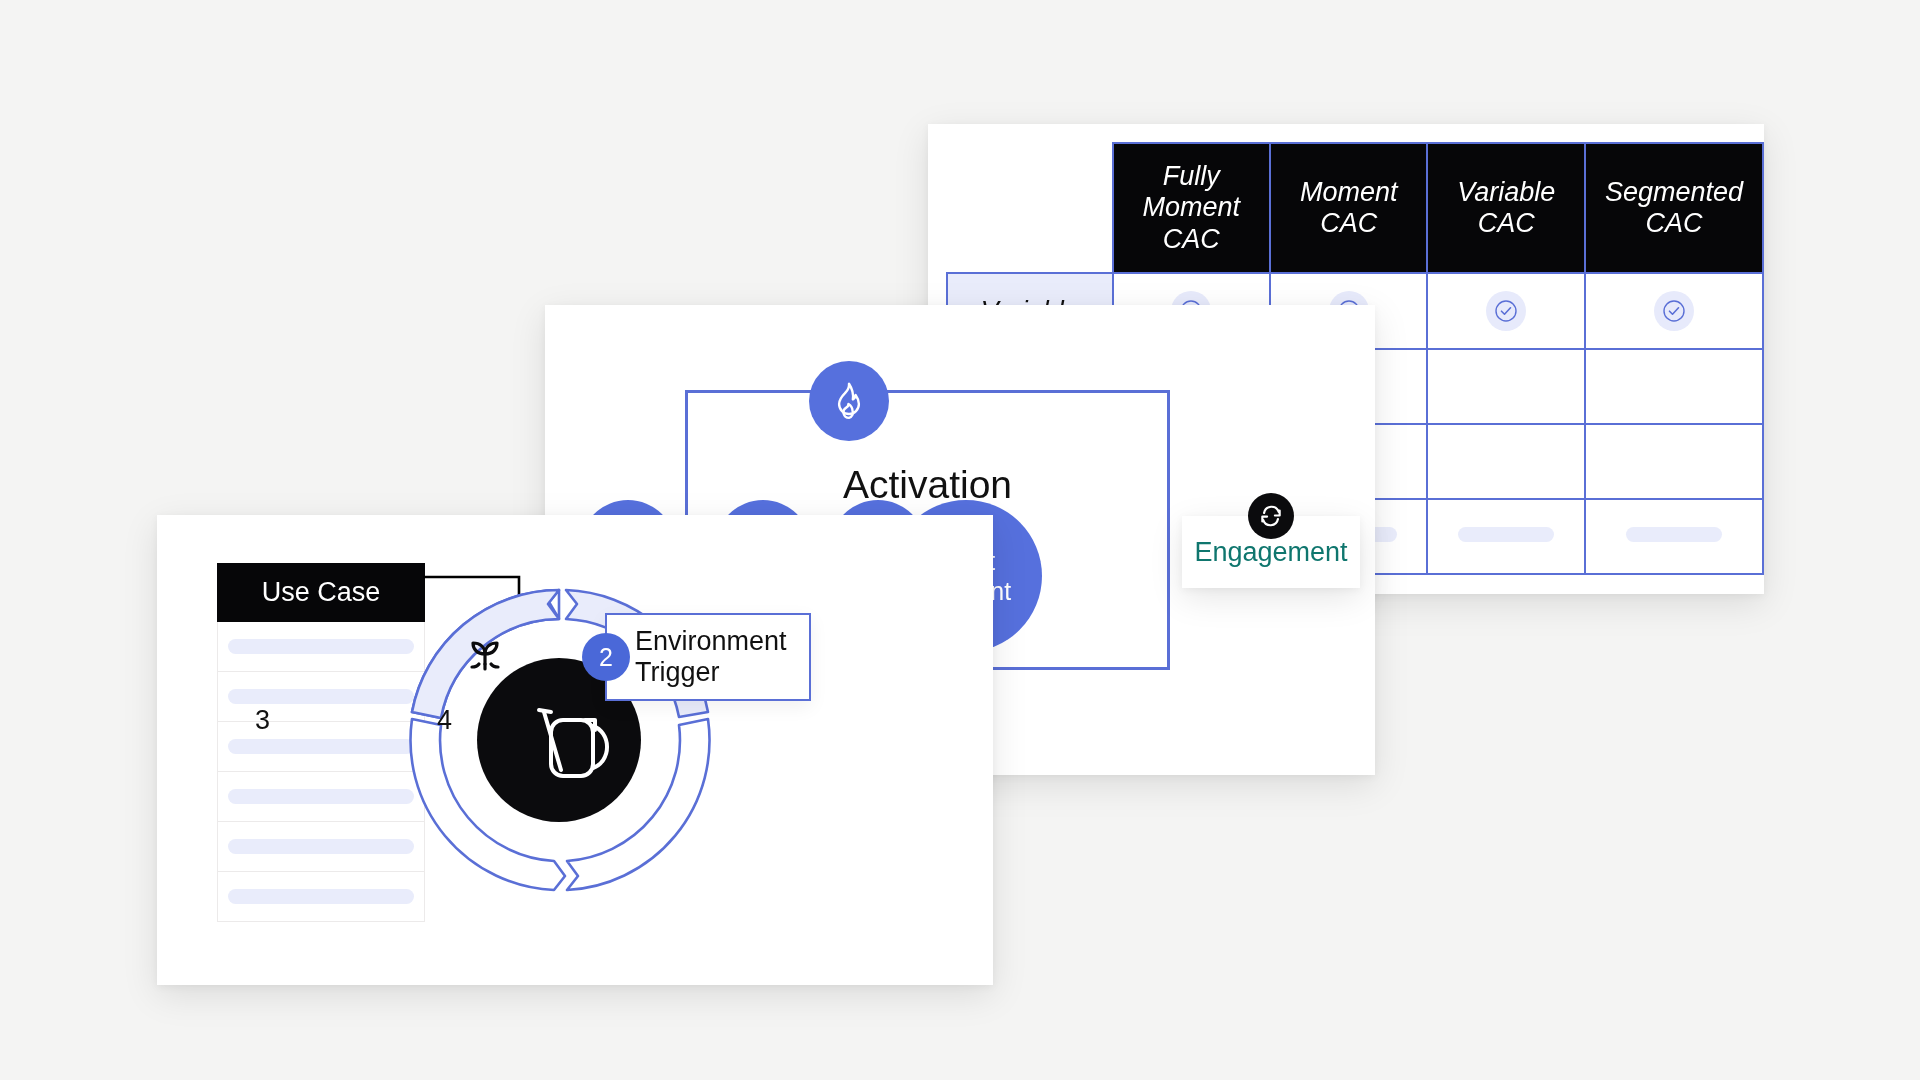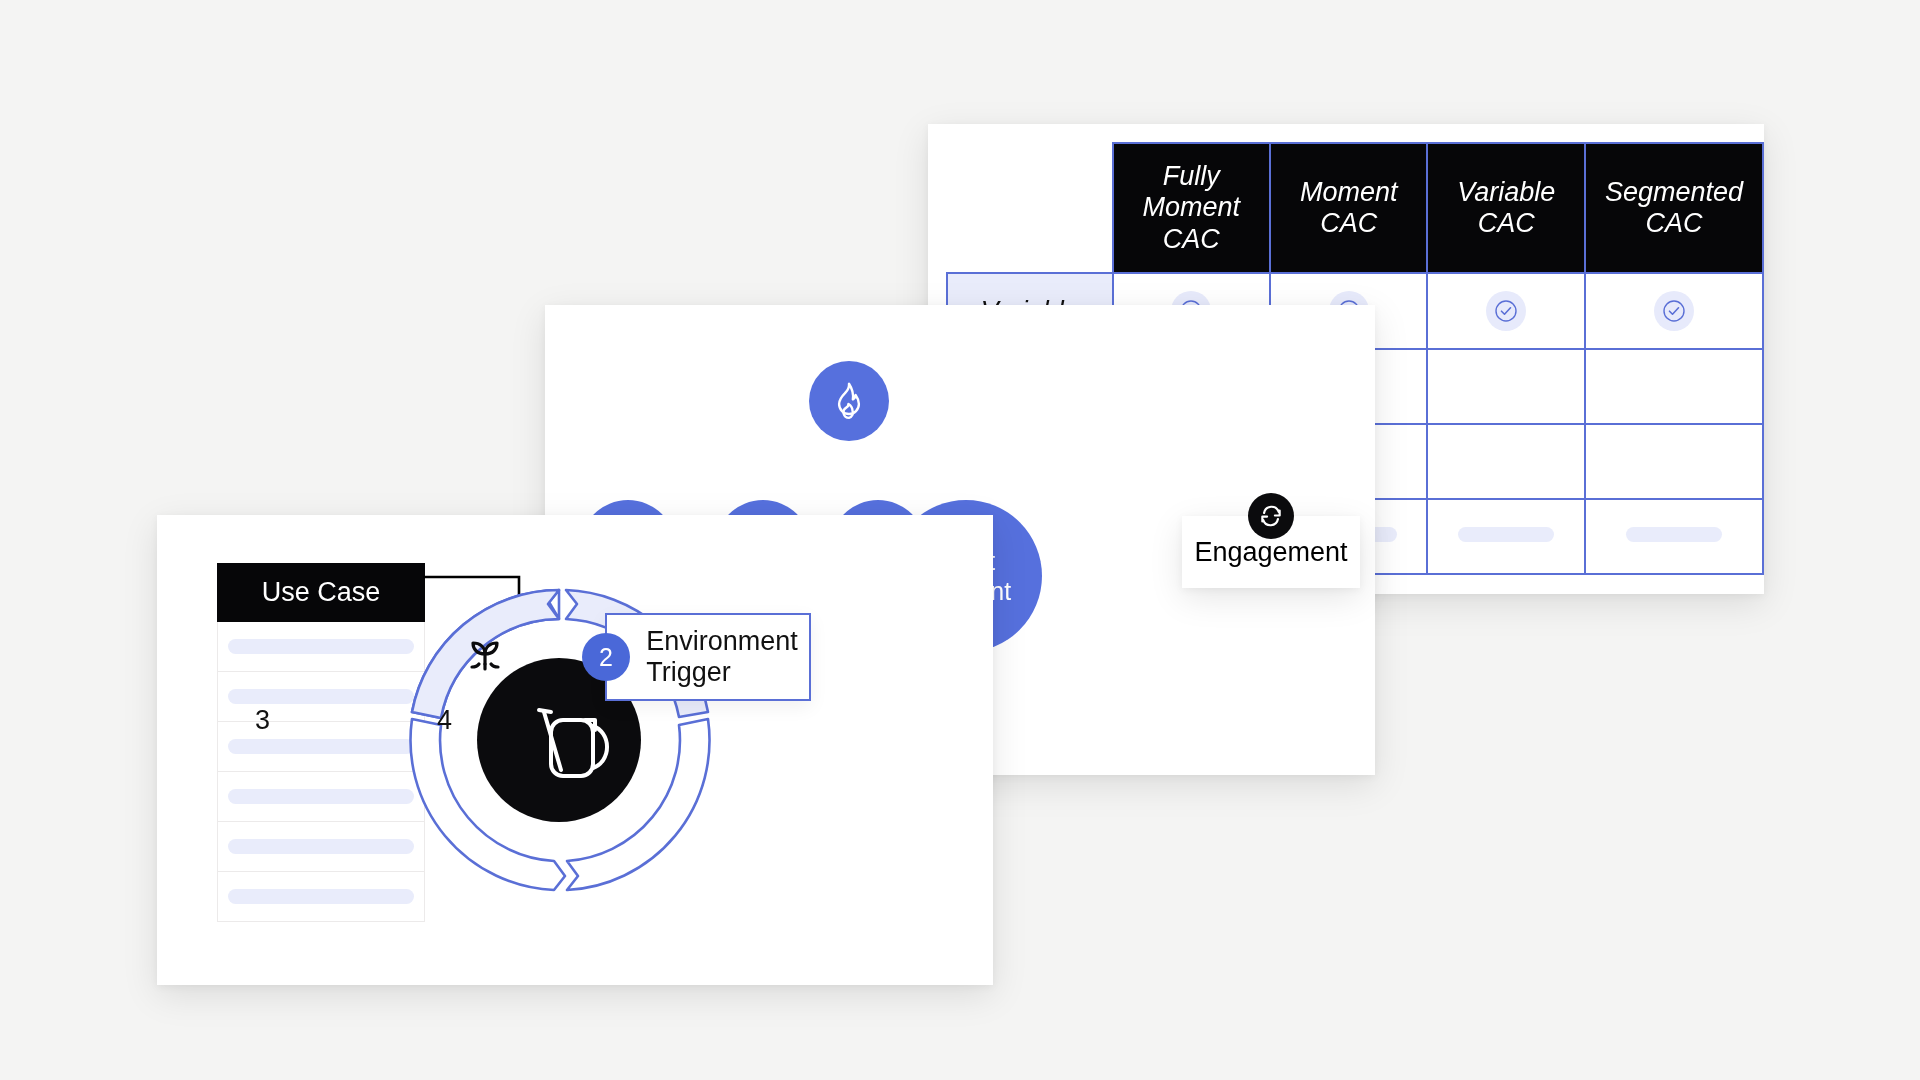--- a/index.html
+++ b/index.html
@@ -75,21 +75,21 @@
   #node-habit { left: 345px; top: 195px; width: 152px; height: 152px; }
   .arrow-small {
     position: absolute; left: 322px; top: 262px; width: 30px; height: 18px;
   }
 
   
   #card-engagement { left: 1182px; top: 516px; width: 178px; height: 72px; }
   .eng-label {
     position: absolute; inset: 0; display: flex;
     align-items: center; justify-content: center;
-    font-size: 27px; color: #000000;
+    font-size: 27px; color: #0f766e;
   }
   .eng-icon {
     position: absolute; left: 50%; margin-left: -23px; top: -23px;
     width: 46px; height: 46px; border-radius: 50%;
     background: #0b0b0d;
     display: flex; align-items: center; justify-content: center;
     z-index: 4;
   }
 
   
@@ -110,21 +110,20 @@
 
   .cycle { position: absolute; left: 242px; top: 65px; width: 320px; height: 320px; }
 
   .env-card {
     position: absolute; left: 448px; top: 98px; width: 206px; height: 88px;
     background: #ffffff; border: 2px solid #5a6fd6;
     display: flex; align-items: center;
     padding-left: 28px;
     font-size: 27px; color: #111; line-height: 1.15;
     box-shadow: 0 6px 18px rgba(0,0,0,0.06);
-    justify-content: center;
   }
   .env-badge {
     position: absolute; left: 425px; top: 118px;
     width: 48px; height: 48px; border-radius: 50%;
     background: #4a68d8; color: #fff;
     display: flex; align-items: center; justify-content: center;
     font-size: 25px; z-index: 5;
   }
   .cyc-num {
     position: absolute; font-size: 27px; color: #111;
@@ -232,20 +231,23 @@
             <td class="cell"><span class="ph-bar" style="width:96px"></span></td>
             <td class="cell"><span class="ph-bar" style="width:96px"></span></td>
             <td class="cell"><span class="ph-bar" style="width:96px"></span></td>
           </tr>
         </tbody>
       </table>
     </div>
   </div>
 
   <div class="card" id="card-activation">
+    <div class="act-box">
+      <div class="act-title">Activation</div>
+    </div>
 
     <div class="fire-badge">
       <svg width="44" height="44" viewBox="0 0 24 24" fill="none" stroke="#ffffff" stroke-width="1.3" stroke-linecap="round" stroke-linejoin="round">
         <path d="M12 2.6c.3 2.6-1.1 3.9-2.3 5.2C8 9.5 6.6 11 6.6 13.7a5.4 5.4 0 0 0 10.8 0c0-2.2-.8-3.6-1.8-5-.1 1.2-.7 2-1.5 2.4.4-2.9-.8-6.5-2.1-8.5z"></path>
         <path d="M12 21.2a3 3 0 0 1-1.5-5.6c.7-.4 1.2-1.1 1.2-2 .9.6 2.2 1.9 2.2 3.6a3 3 0 0 1-1.9 4z"></path>
       </svg>
     </div>
 
     <div class="node-circle" id="node-a"></div>
     <div class="node-circle" id="node-b"></div>

